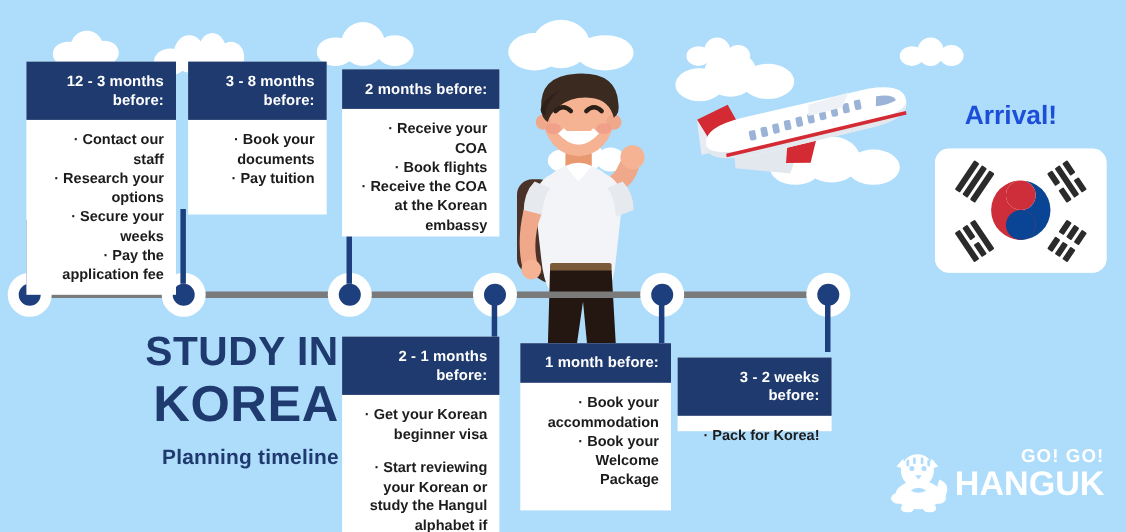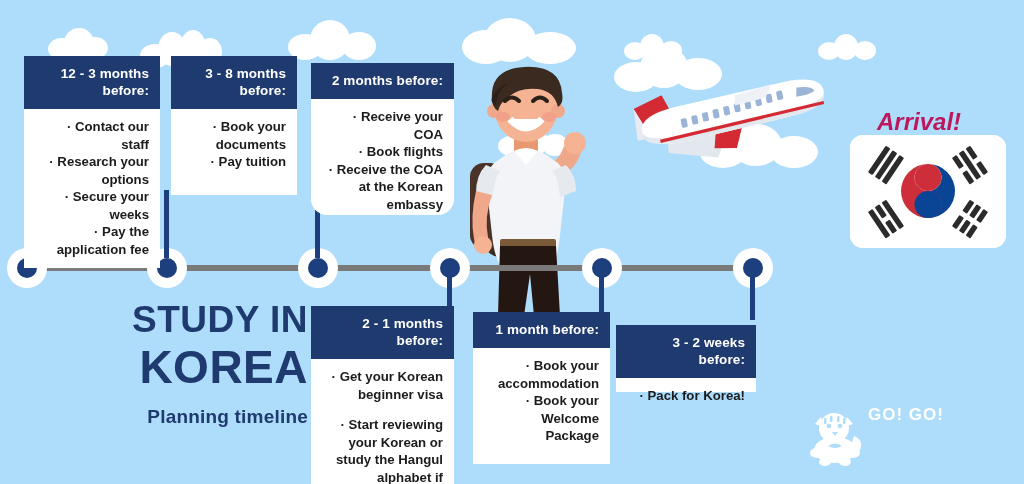--- a/index.html
+++ b/index.html
@@ -33,21 +33,21 @@
   .card .bd p + p{margin-top:0;}
   .card .bd p.gap{margin-top:13px;}
 
   
   #title-block{position:absolute;left:38px;top:300px;width:270px;color:#1e3a6e;}
   #title-line1{font-size:37px;font-weight:bold;letter-spacing:.5px;line-height:40px;}
   #title-line2{font-size:46px;font-weight:bold;letter-spacing:.5px;line-height:50px;margin-top:2px;}
   #title-sub{font-size:19px;font-weight:bold;margin-top:14px;letter-spacing:.2px;}
 
   
-  #arrival-label{position:absolute;left:877px;top:108px;font-size:24px;font-weight:bold;color:#be185d;font-style:italic;}
+  #arrival-label{position:absolute;left:877px;top:92px;font-size:24px;font-weight:bold;color:#1d4ed8;}
   #flag{position:absolute;left:850px;top:135px;width:156px;height:113px;background:#ffffff;
         border-radius:13px;overflow:hidden;}
 
   
   #logo{position:absolute;left:806px;top:404px;width:205px;height:62px;}
   #logo .wordmark{position:absolute;left:62px;top:2px;color:#ffffff;}
   #logo .go{font-size:17px;font-weight:bold;letter-spacing:1px;line-height:18px;}
   #logo .hanguk{font-size:31px;font-weight:bold;letter-spacing:0px;line-height:31px;}
 </style>
 </head>
@@ -222,21 +222,21 @@
   </div>
 
   <div class="card" style="left:171px;top:56px;width:126px;height:139px;">
     <div class="hd">3 - 8 months before:</div>
     <div class="bd">
       <p>· Book your documents</p>
       <p>· Pay tuition</p>
     </div>
   </div>
 
-  <div class="card" style="left:311px;top:63px;width:143px;height:152px;border-radius:16px;">
+  <div class="card" style="left:311px;top:63px;width:143px;height:152px;">
     <div class="hd">2 months before:</div>
     <div class="bd">
       <p>· Receive your COA</p>
       <p>· Book flights</p>
       <p>· Receive the COA at the Korean embassy</p>
     </div>
   </div>
 
   <div class="card" style="left:311px;top:306px;width:143px;">
     <div class="hd">2 - 1 months before:</div>
@@ -334,16 +334,17 @@
         <path d="M26 24 h6 l-3 4 Z"></path>
         <rect x="18" y="10" width="2.5" height="6" rx="1"></rect>
         <rect x="24" y="8" width="2.5" height="6" rx="1"></rect>
         <rect x="31" y="8" width="2.5" height="6" rx="1"></rect>
         <rect x="37" y="10" width="2.5" height="6" rx="1"></rect>
         <path d="M22 38 q7 -5 14 0 q-7 4 -14 0 Z"></path>
       </g>
     </svg>
     <div class="wordmark">
       <div class="go">GO! GO!</div>
+      <div class="hanguk">HANGUK</div>
     </div>
   </div>
 
 </div>
 
 </body></html>

